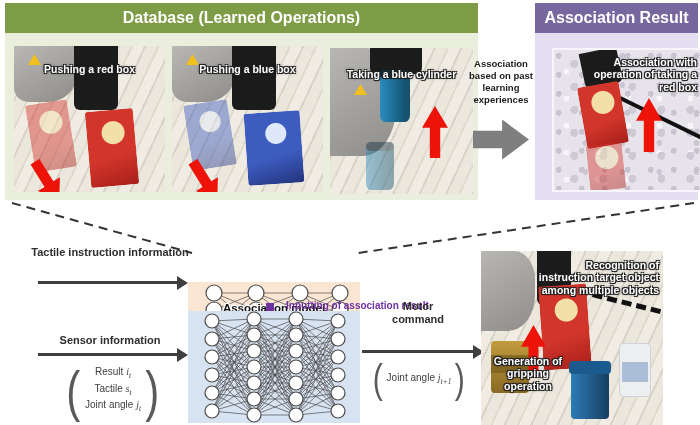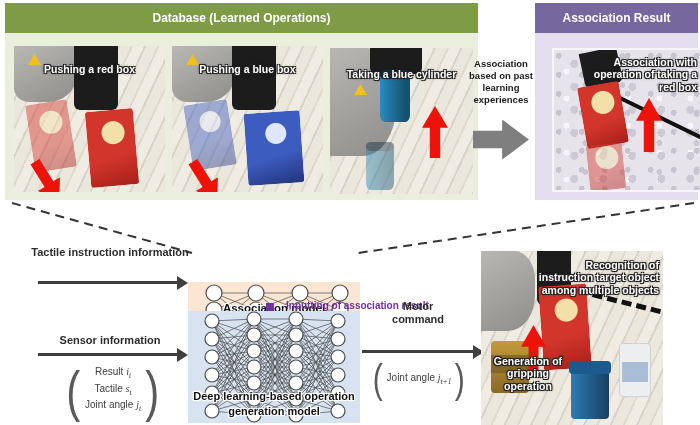--- a/index.html
+++ b/index.html
@@ -3,21 +3,21 @@
 <meta charset="utf-8">
 <style>
   html,body{margin:0;padding:0;background:#ffffff;}
   #canvas{position:relative;width:700px;height:425px;background:#ffffff;overflow:hidden;
           font-family:"Liberation Sans","DejaVu Sans",sans-serif;}
 
   
   .section{position:absolute;}
   #db-section{left:5px;top:3px;width:473px;height:197px;background:#eaeedd;}
   #assoc-section{left:535px;top:3px;width:163px;height:197px;background:#e4def0;}
-  .band{height:30px;line-height:30px;text-align:center;color:#ffffff;font-weight:bold;font-size:12px;}
+  .band{height:30px;line-height:30px;text-align:center;color:#ffffff;font-weight:bold;font-size:16px;}
   #db-band{background:#7d9c45;}
   #assoc-band{background:#77679f;}
 
   
   .photo{position:absolute;overflow:hidden;}
   .wood{background:
       repeating-linear-gradient(115deg,#ece7dd 0 10px,#e0dacd 10px 12px,#f1ece3 12px 22px,#d9d2c6 22px 24px);}
   .plabel{position:absolute;color:#fff;font-weight:bold;font-size:10.5px;line-height:1.18;
       text-shadow:-1px -1px 0 #222,1px -1px 0 #222,-1px 1px 0 #222,1px 1px 0 #222,0 0 3px #000;}
   .robot-blob{position:absolute;background:linear-gradient(150deg,#b9b8b5,#8e8d8a);border-radius:0 0 45% 25%;}
@@ -368,21 +368,20 @@
         <circle cx="108" cy="72" r="7" fill="#ffffff" stroke="#4a4a4a" stroke-width="1.2"></circle>
         <circle cx="108" cy="88" r="7" fill="#ffffff" stroke="#4a4a4a" stroke-width="1.2"></circle>
         <circle cx="108" cy="104" r="7" fill="#ffffff" stroke="#4a4a4a" stroke-width="1.2"></circle>
         <circle cx="150" cy="10" r="7" fill="#ffffff" stroke="#4a4a4a" stroke-width="1.2"></circle>
         <circle cx="150" cy="28" r="7" fill="#ffffff" stroke="#4a4a4a" stroke-width="1.2"></circle>
         <circle cx="150" cy="46" r="7" fill="#ffffff" stroke="#4a4a4a" stroke-width="1.2"></circle>
         <circle cx="150" cy="64" r="7" fill="#ffffff" stroke="#4a4a4a" stroke-width="1.2"></circle>
         <circle cx="150" cy="82" r="7" fill="#ffffff" stroke="#4a4a4a" stroke-width="1.2"></circle>
         <circle cx="150" cy="100" r="7" fill="#ffffff" stroke="#4a4a4a" stroke-width="1.2"></circle>
       </svg>
-    <div class="mlabel">Deep learning-based operation generation model</div>
   </div>
 
   <div class="blabel" style="left:382px;top:300px;width:72px;">Motor command</div>
   <div class="harrow" style="left:362px;top:350px;width:112px;"></div>
   <div class="bracket gbk gbk2" style="left:358px;top:357px;width:122px;height:44px;">
     <div class="lines">
       <span>Joint angle </span><i>j</i><sub>t+1</sub>
     </div>
   </div>
 

